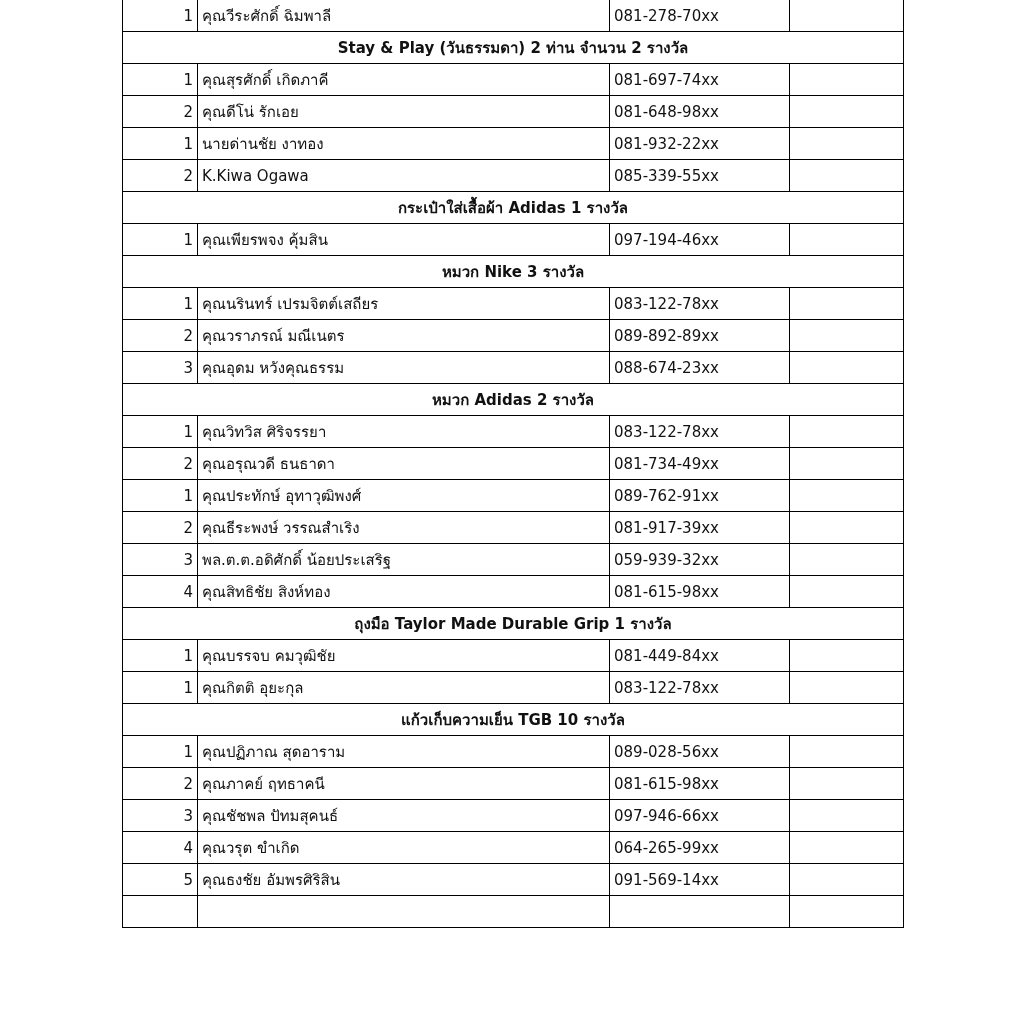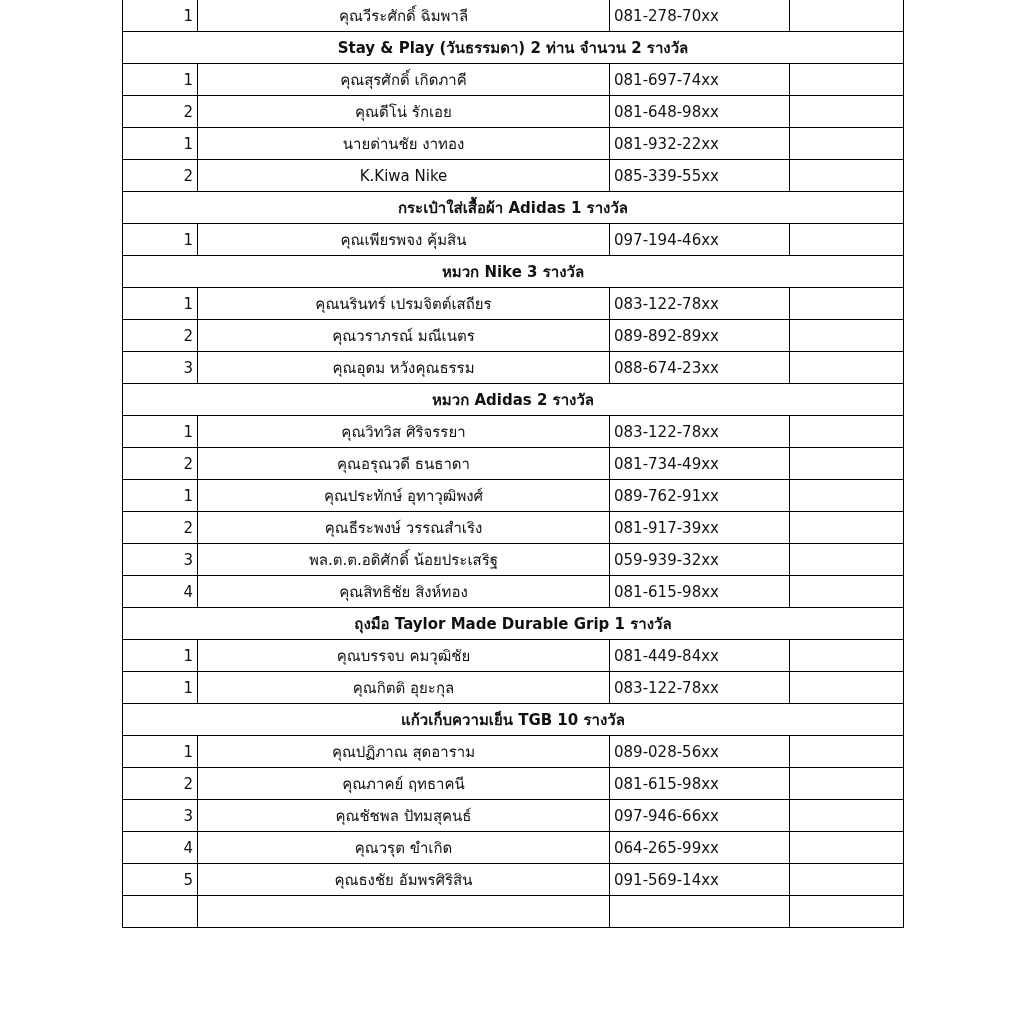--- a/index.html
+++ b/index.html
@@ -48,21 +48,21 @@
   col.c-phone { width: 180px; }
   col.c-extra { width: 114px; }
 
   td.no {
     text-align: right;
     padding-right: 6px;
     font-size: 15px;
   }
 
   td.name {
-    text-align: center;
+    text-align: left;
     padding-left: 5px;
   }
 
   td.phone {
     text-align: left;
     padding-left: 5px;
     font-size: 15px;
   }
 
   td.extra { }
@@ -122,21 +122,21 @@
           <td class="extra"></td>
         </tr>
         <tr class="entry">
           <td class="no">1</td>
           <td class="name">นายด่านชัย งาทอง</td>
           <td class="phone">081-932-22xx</td>
           <td class="extra"></td>
         </tr>
         <tr class="entry">
           <td class="no">2</td>
-          <td class="name">K.Kiwa Nike</td>
+          <td class="name">K.Kiwa Ogawa</td>
           <td class="phone">085-339-55xx</td>
           <td class="extra"></td>
         </tr>
         <tr class="section">
           <td class="section-cell" colspan="4">กระเป๋าใส่เสื้อผ้า Adidas 1 รางวัล</td>
         </tr>
         <tr class="entry">
           <td class="no">1</td>
           <td class="name">คุณเพียรพจง คุ้มสิน</td>
           <td class="phone">097-194-46xx</td>

